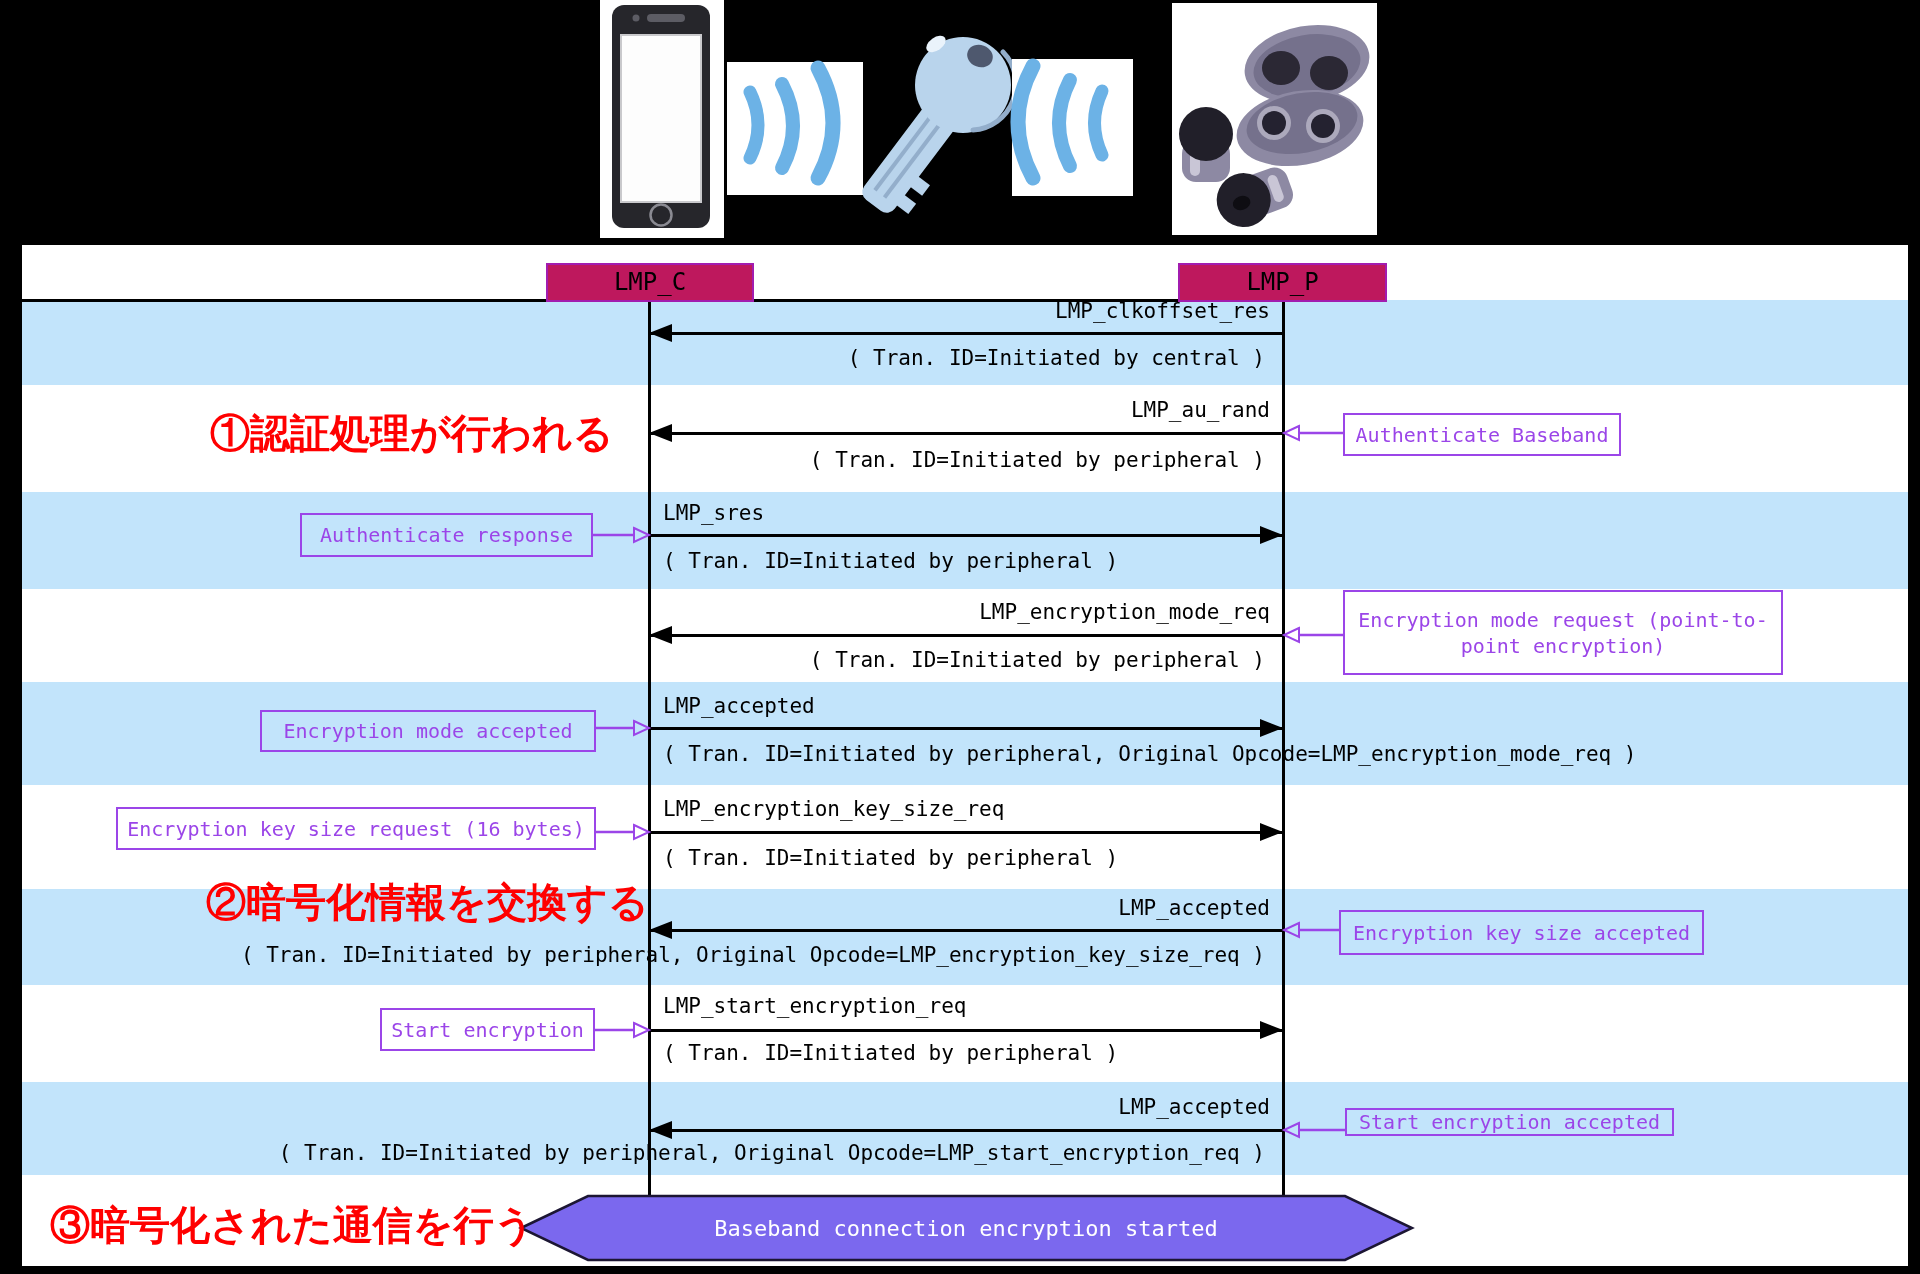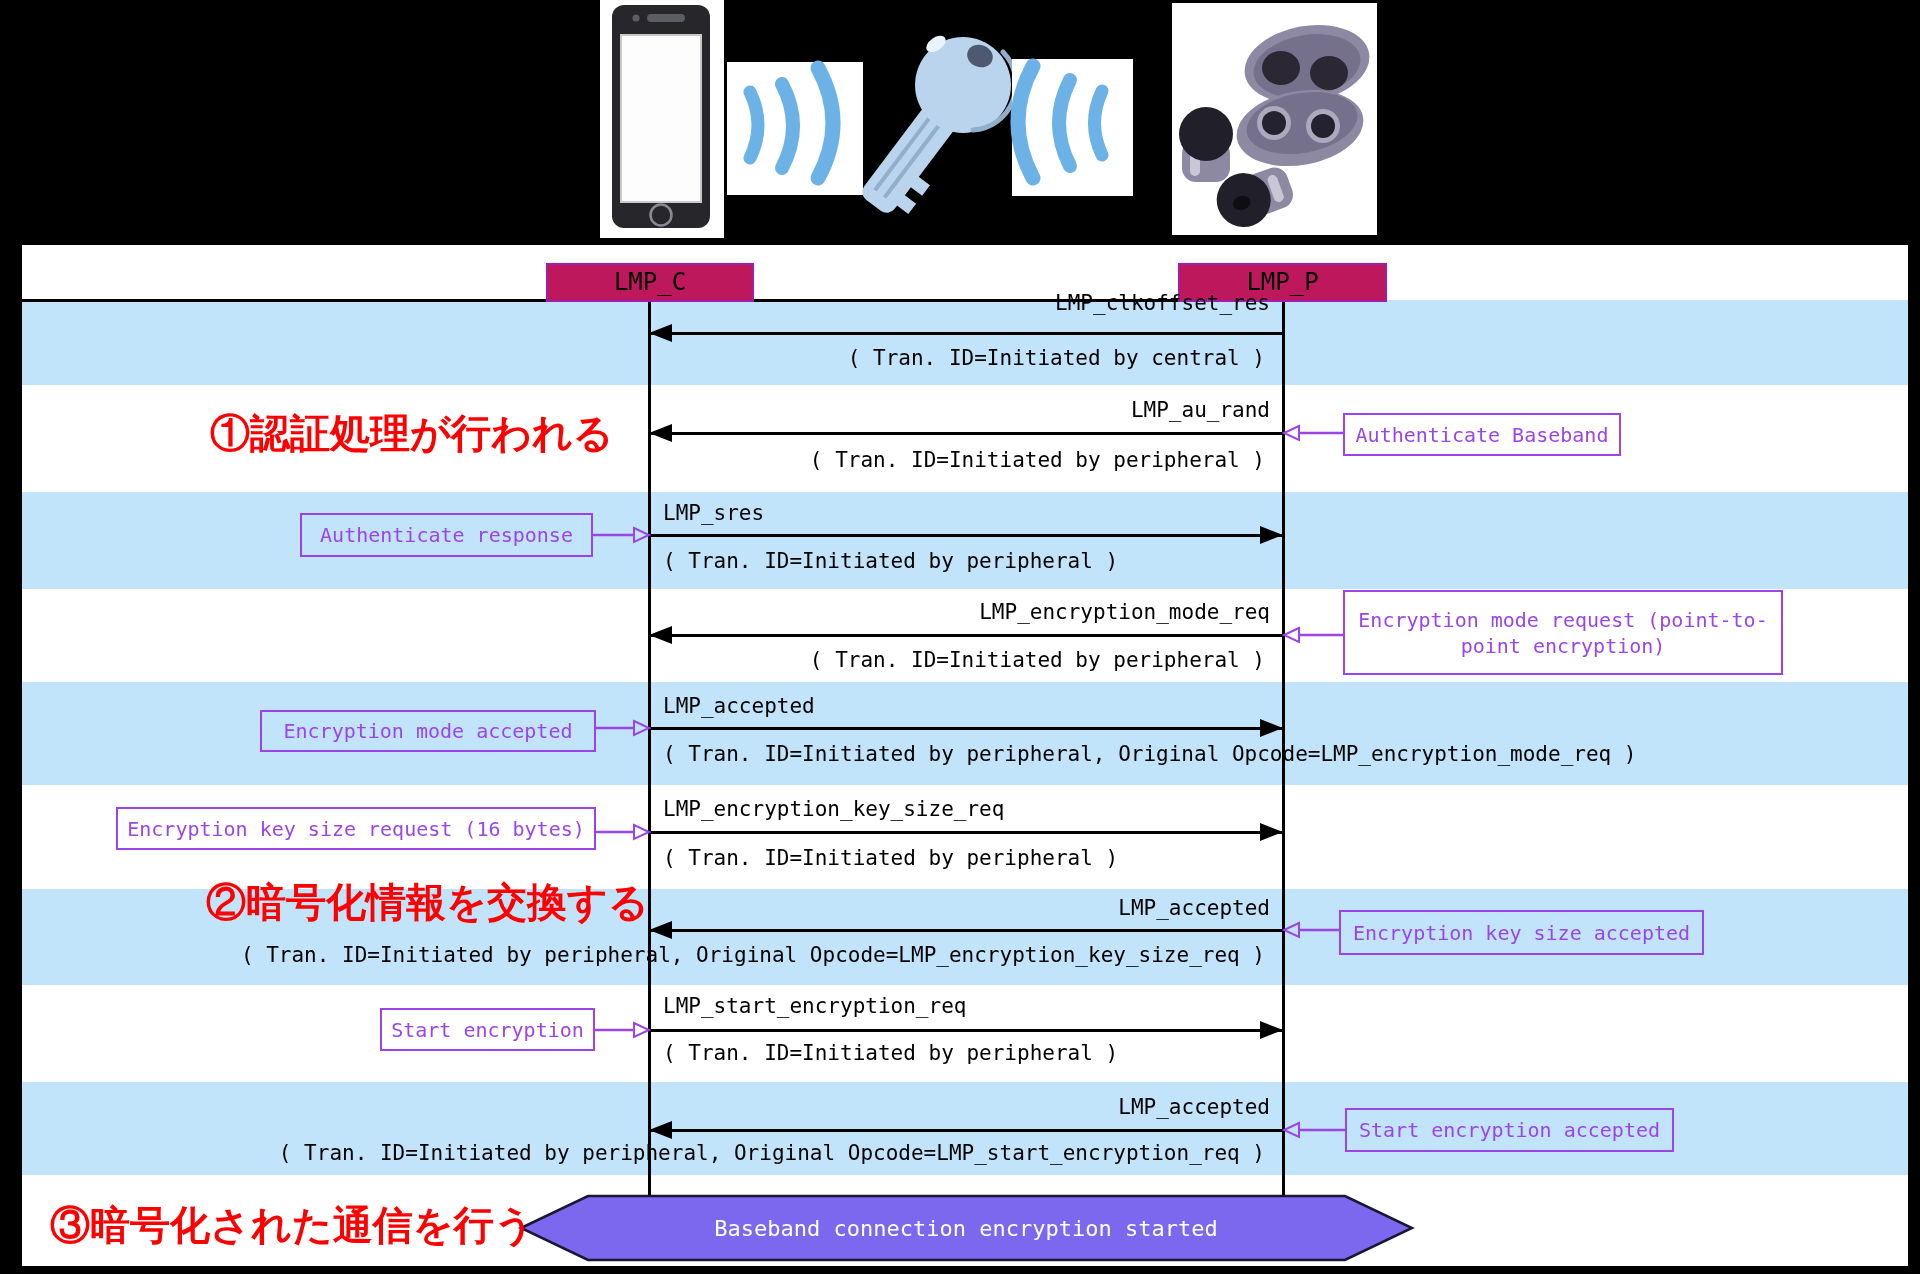--- a/index.html
+++ b/index.html
@@ -108,21 +108,21 @@
   <div id="topline"></div>
 
   <div id="diagram-layer">
     <div class="lifeline" style="left:648px;"></div>
     <div class="lifeline" style="left:1282px;"></div>
 
     <div class="participant" style="left:546px;top:263px;width:204px;">LMP_C</div>
     <div class="participant" style="left:1178px;top:263px;width:205px;">LMP_P</div>
 
     <div id="messages">
-        <div class="msg-label ral" style="top: 290px; margin-left: 36px;">LMP_clkoffset_res</div>
+        <div class="msg-label ral" style="top: 298px; margin-left: 36px;">LMP_clkoffset_res</div>
         <div class="arrow-line" style="left: 649px; width: 635px; top: 332px;"></div>
         <div class="tri-l" style="left: 649px; top: 324px;"></div>
         <div class="msg-params rap" style="top: 345px;">( Tran. ID=Initiated by central )</div>
         <div class="msg-label ral" style="top: 397px;">LMP_au_rand</div>
         <div class="arrow-line" style="left: 649px; width: 635px; top: 432px;"></div>
         <div class="tri-l" style="left: 649px; top: 424px;"></div>
         <div class="msg-params rap" style="top: 447px;">( Tran. ID=Initiated by peripheral )</div>
         <div class="note-box" style="left: 1343px; top: 413px; width: 278px; height: 43px; border-color: rgb(155, 69, 232); color: rgb(155, 69, 232);">Authenticate Baseband</div>
         <svg class="note-svg" width="62" height="18" style="left: 1283px; top: 424px;">
           <line x1="16" y1="9" x2="62" y2="9" stroke="#9B45E8" stroke-width="2.5"></line>
@@ -179,21 +179,21 @@
         <div class="msg-params lal" style="top: 1040px;">( Tran. ID=Initiated by peripheral )</div>
         <div class="note-box" style="left: 380px; top: 1008px; width: 215px; height: 43px; border-color: rgb(155, 69, 232); color: rgb(155, 69, 232);">Start encryption</div>
         <svg class="note-svg" width="56" height="18" style="left: 595px; top: 1021px;">
           <line x1="0" y1="9" x2="40" y2="9" stroke="#9B45E8" stroke-width="2.5"></line>
          <polygon points="39,2 54,9 39,16" fill="none" stroke="#9B45E8" stroke-width="2"></polygon>
         </svg>
         <div class="msg-label ral" style="top: 1094px;">LMP_accepted</div>
         <div class="arrow-line" style="left: 649px; width: 635px; top: 1129px;"></div>
         <div class="tri-l" style="left: 649px; top: 1121px;"></div>
         <div class="msg-params rap" style="top: 1140px;">( Tran. ID=Initiated by peripheral, Original Opcode=LMP_start_encryption_req )</div>
-        <div class="note-box" style="left: 1345px; top: 1108px; width: 329px; height: 44px; border-color: rgb(155, 69, 232); color: rgb(155, 69, 232);">Start encryption accepted</div>
+        <div class="note-box" style="left: 1345px; top: 1108px; width: 329px; height: 28px; border-color: rgb(155, 69, 232); color: rgb(155, 69, 232);">Start encryption accepted</div>
         <svg class="note-svg" width="64" height="18" style="left: 1283px; top: 1121px;">
           <line x1="16" y1="9" x2="64" y2="9" stroke="#9B45E8" stroke-width="2.5"></line>
          <polygon points="16,2 1,9 16,16" fill="none" stroke="#9B45E8" stroke-width="2"></polygon>
         </svg>
       </div>
 
     <div class="red-note" id="red1">①認証処理が行われる</div>
     <div class="red-note" id="red2">②暗号化情報を交換する</div>
     <div class="red-note" id="red3">③暗号化された通信を行う</div>
 

